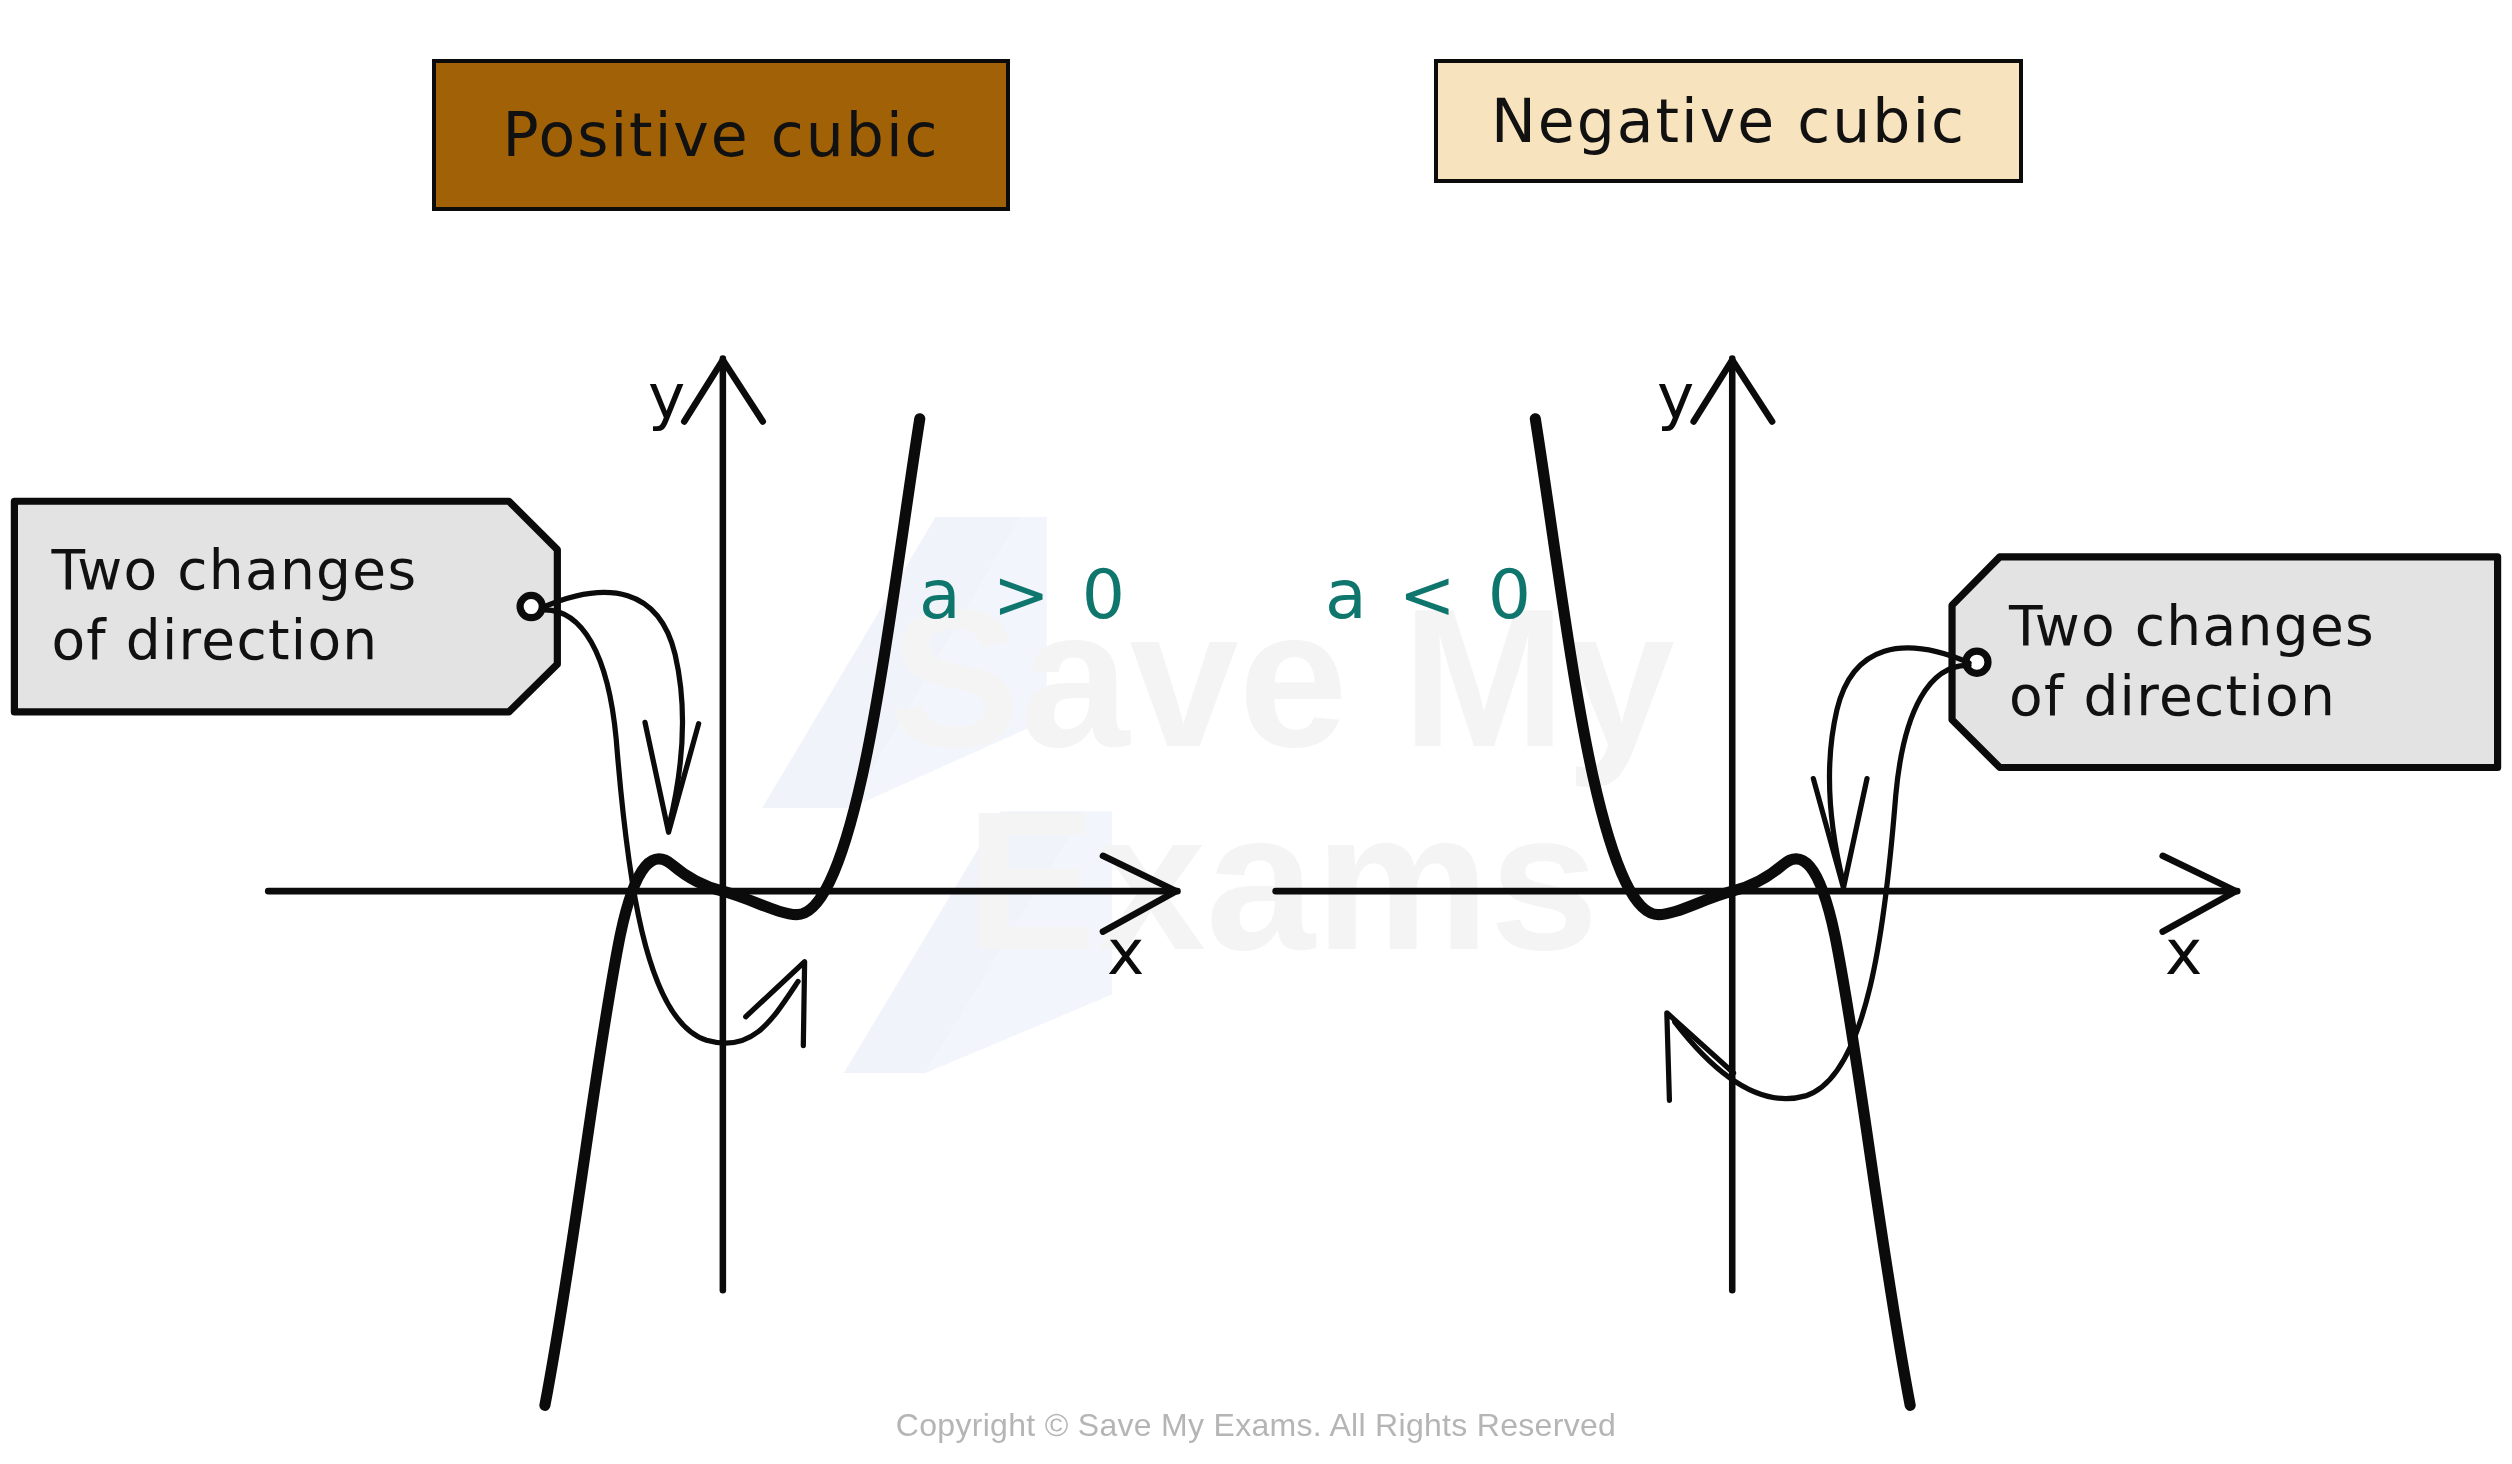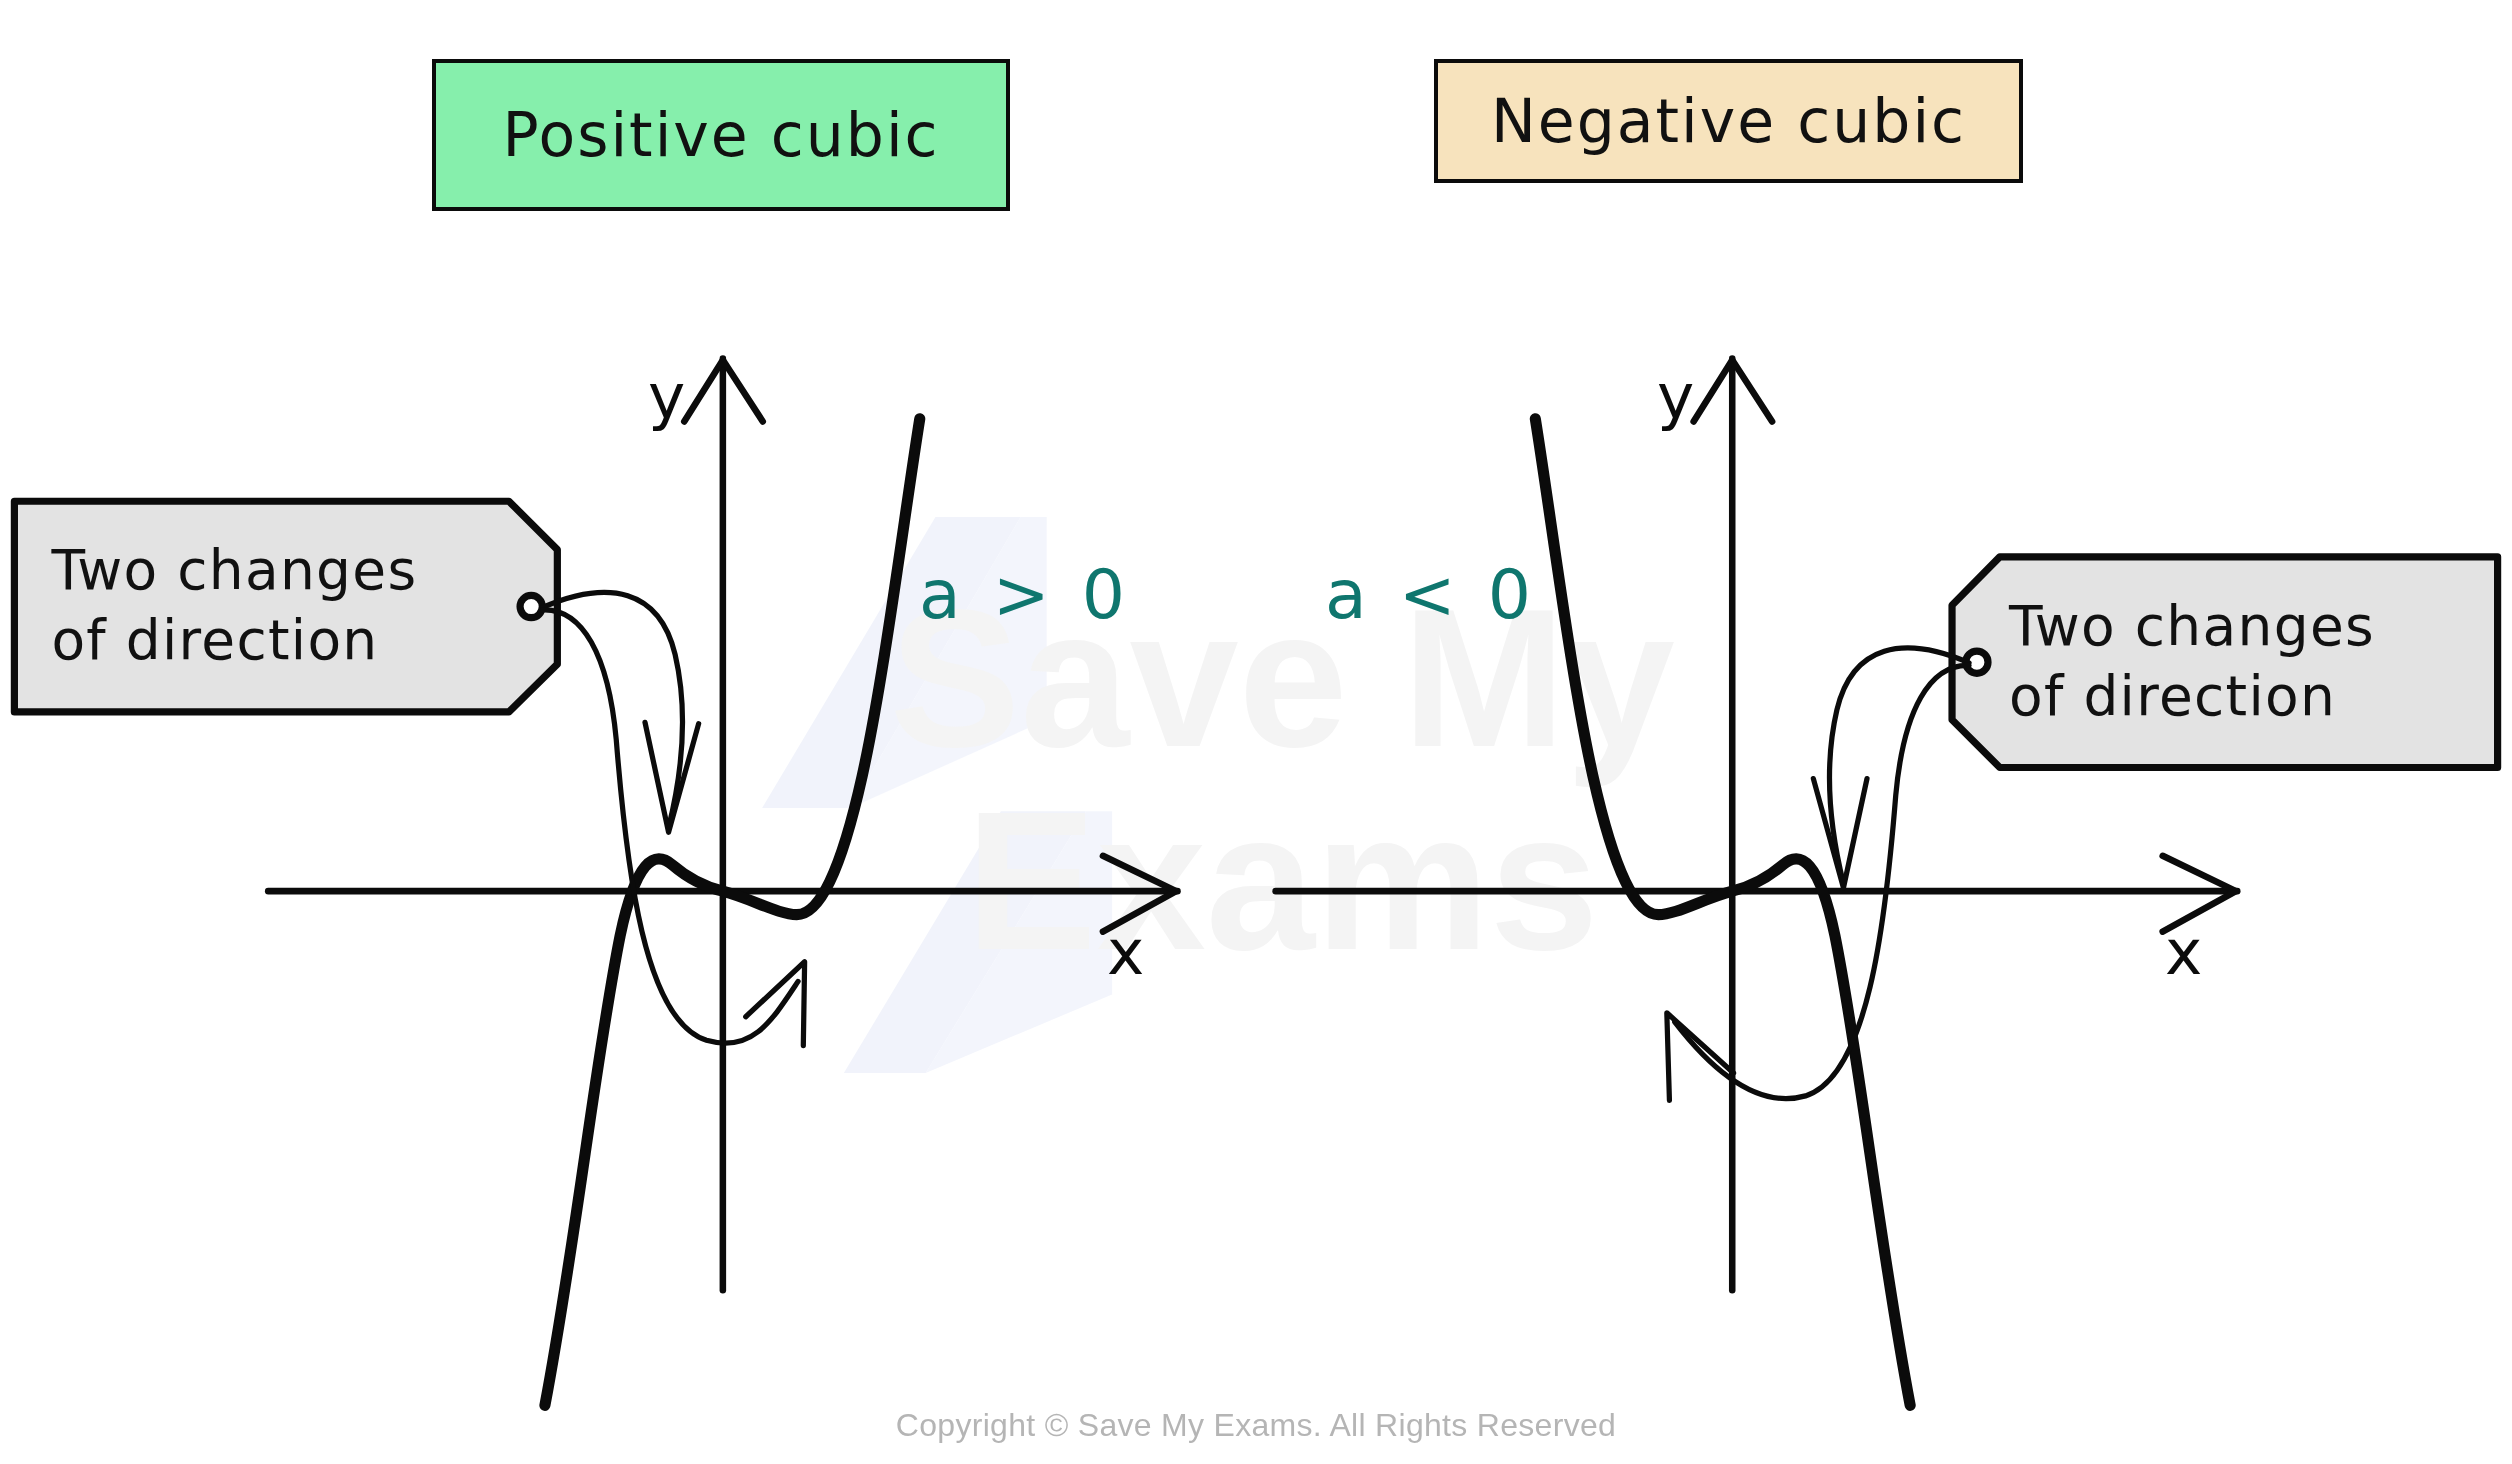--- a/index.html
+++ b/index.html
@@ -69,21 +69,21 @@
     <g>
       <path d="M1165 1235 L1430 790 L1560 790 L1300 1235 Z" fill="#f1f3fb"></path>
       <path d="M1300 1235 L1300 1235 L1560 790 L1600 790 L1600 1100 Z" fill="#f1f3fb" opacity="0.85"></path>
       <path d="M1290 1640 L1530 1240 L1660 1240 L1415 1640 Z" fill="#f1f3fb"></path>
       <path d="M1415 1640 L1660 1240 L1700 1240 L1700 1520 Z" fill="#f1f3fb" opacity="0.85"></path>
     </g>
     <text x="1960" y="1140" text-anchor="middle" fill="#f4f4f4" font-family="Liberation Sans, sans-serif" font-size="300" font-weight="bold">Save My</text>
     <text x="1960" y="1450" text-anchor="middle" fill="#f4f4f4" font-family="Liberation Sans, sans-serif" font-size="300" font-weight="bold">Exams</text>
   </svg>
 
-  <div class="title-box" id="title-positive" style="background:#86efac;">
+  <div class="title-box" id="title-positive" style="background:#a16207;">
     <span>Positive cubic</span>
   </div>
 
   <div class="title-box" id="title-negative" style="background:#f7e3bd;">
     <span>Negative cubic</span>
   </div>
 
   <svg class="svg-layer" viewBox="0 0 3840 2239" xmlns="http://www.w3.org/2000/svg">
 
     <g>

